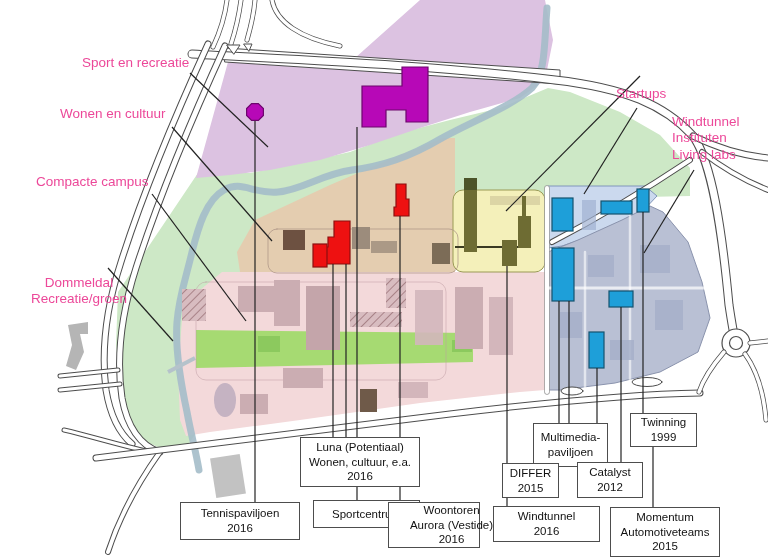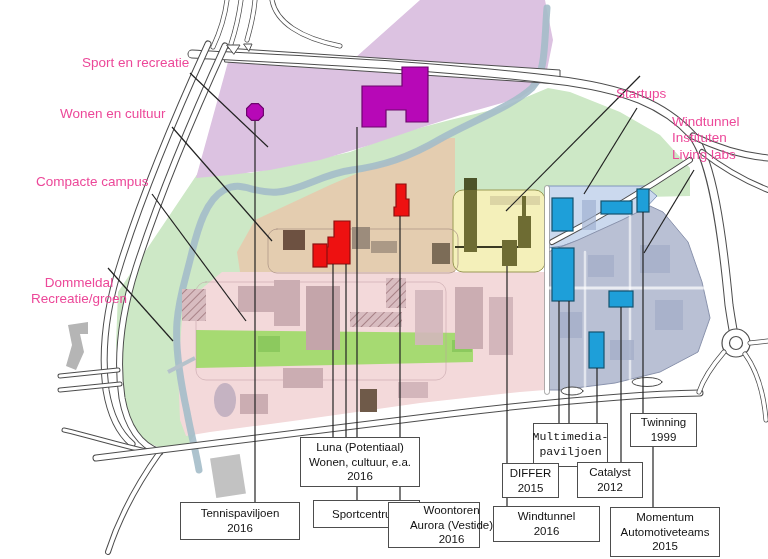--- a/index.html
+++ b/index.html
@@ -209,21 +209,21 @@
 </div>
 <div class="box" style="left:388px;top:502px;width:92px;height:46px;padding-left:37px;">
   <div>Woontoren</div>
   <div>Aurora (Vestide)</div>
   <div>2016</div>
 </div>
 <div class="box" style="left:493px;top:506px;width:107px;height:36px;">
   <div>Windtunnel</div>
   <div>2016</div>
 </div>
-<div class="box" style="left:533px;top:423px;width:75px;height:44px;font-family:Liberation Mono, monospace;">
+<div class="box" style="left:533px;top:423px;width:75px;height:44px;">
   <div>Multimedia-</div>
   <div>paviljoen</div>
 </div>
 <div class="box" style="left:502px;top:463px;width:57px;height:35px;">
   <div>DIFFER</div>
   <div>2015</div>
 </div>
 <div class="box" style="left:577px;top:462px;width:66px;height:36px;">
   <div>Catalyst</div>
   <div>2012</div>

